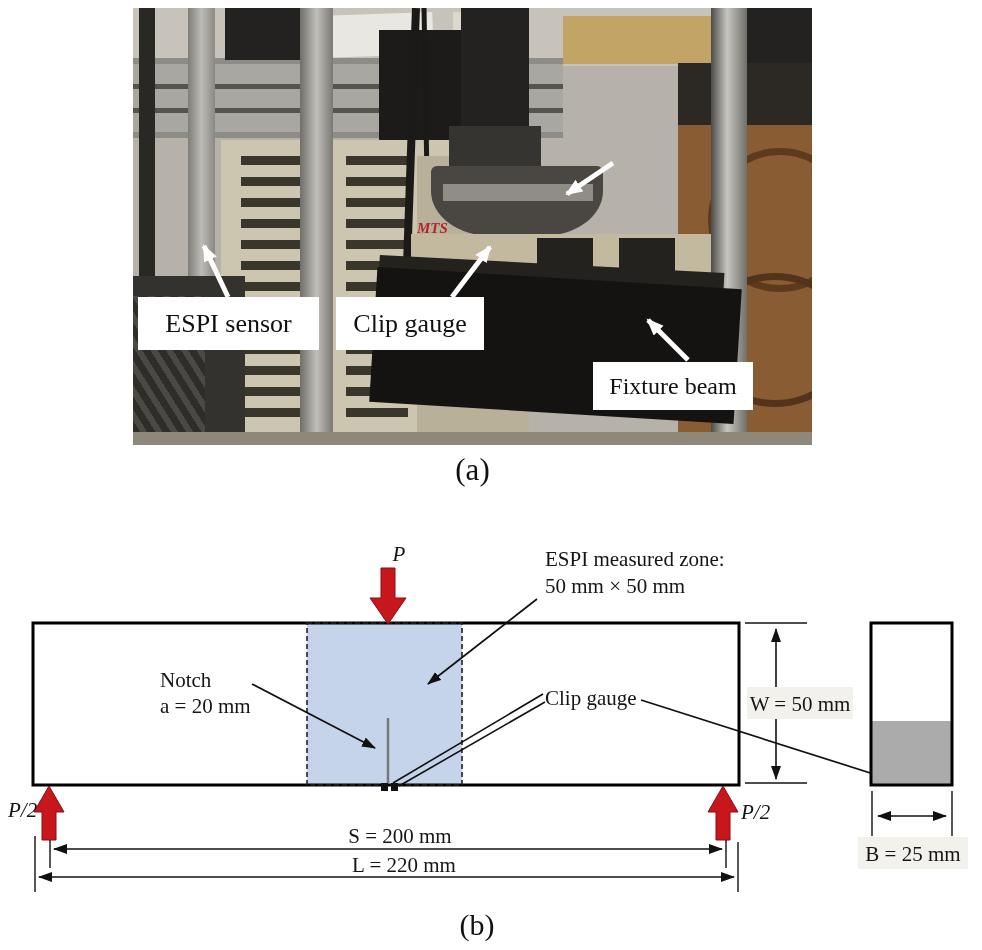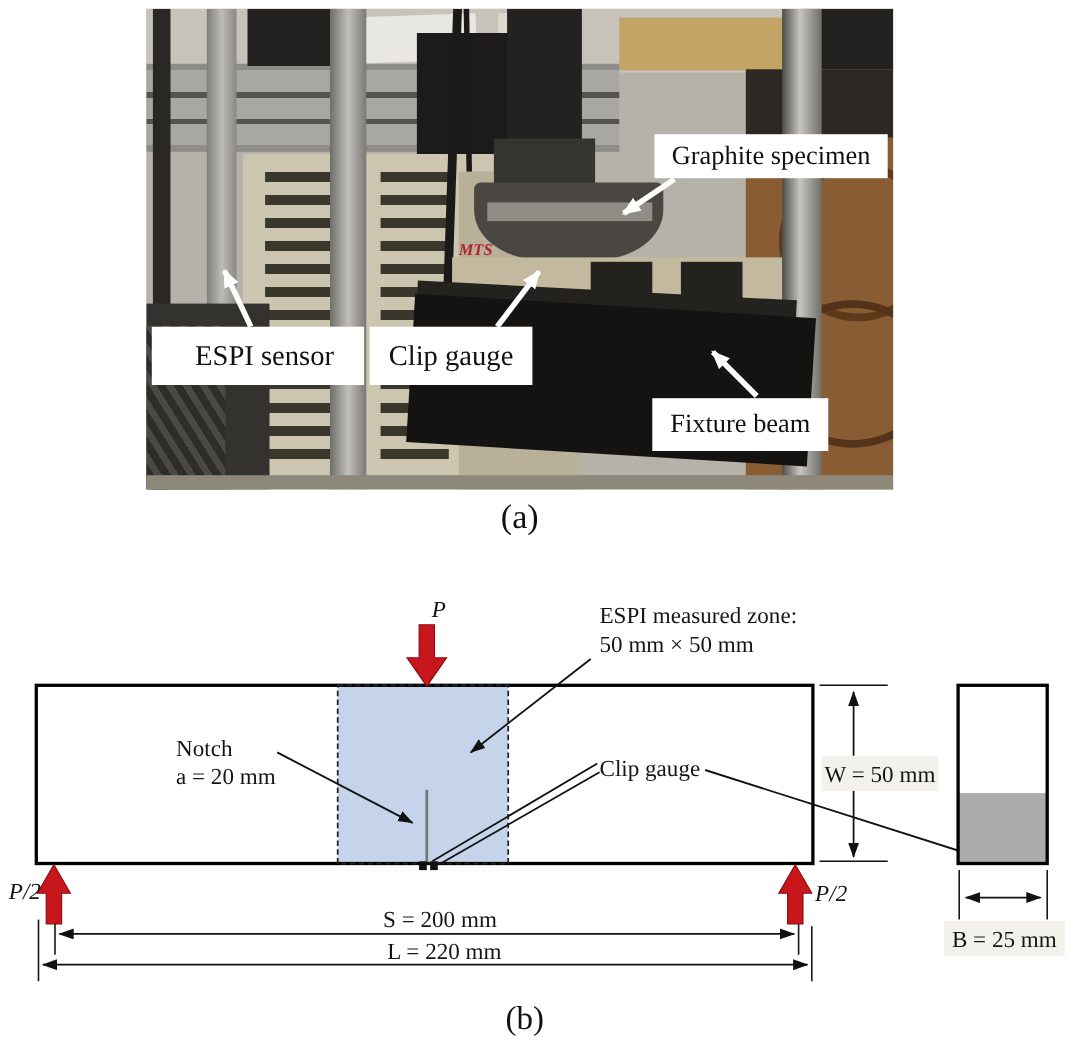--- a/index.html
+++ b/index.html
@@ -83,22 +83,21 @@
       <marker id="warr" orient="auto" markerUnits="userSpaceOnUse" markerWidth="20" markerHeight="16" refX="15" refY="7">
         <path d="M0,0 L17,7 L0,14 z" fill="#ffffff"></path>
       </marker>
     </defs>
     <line x1="480" y1="155" x2="434" y2="186" stroke="#ffffff" stroke-width="5" marker-end="url(#warr)"></line>
     <line x1="95" y1="289" x2="71" y2="238" stroke="#ffffff" stroke-width="5" marker-end="url(#warr)"></line>
     <line x1="319" y1="289" x2="357" y2="239" stroke="#ffffff" stroke-width="5" marker-end="url(#warr)"></line>
     <line x1="555" y1="352" x2="515" y2="312" stroke="#ffffff" stroke-width="5" marker-end="url(#warr)"></line>
   </svg>
 
-  <div class="plabel" style="left:462px;top:114px;width:212px;height:40px;">Graphite specimen</div>
-  <div class="plabel" style="left:5px;top:289px;width:181px;height:53px;font-size:26px;padding-left:12px;">ESPI sensor</div>
+  <div class="plabel" style="left:5px;top:289px;width:181px;height:53px;font-size:26px;">ESPI sensor</div>
   <div class="plabel" style="left:203px;top:289px;width:148px;height:53px;font-size:26px;">Clip gauge</div>
   <div class="plabel" style="left:460px;top:354px;width:160px;height:48px;">Fixture beam</div>
 </div>
 
 <div id="caption-a">(a)</div>
 
 <svg id="diagram-svg" width="982" height="950" viewBox="0 0 982 950">
   <defs>
     <marker id="arr" orient="auto-start-reverse" markerUnits="userSpaceOnUse" markerWidth="15" markerHeight="11" refX="13" refY="5">
       <path d="M0,0 L14,5 L0,10 z" fill="#111"></path>

